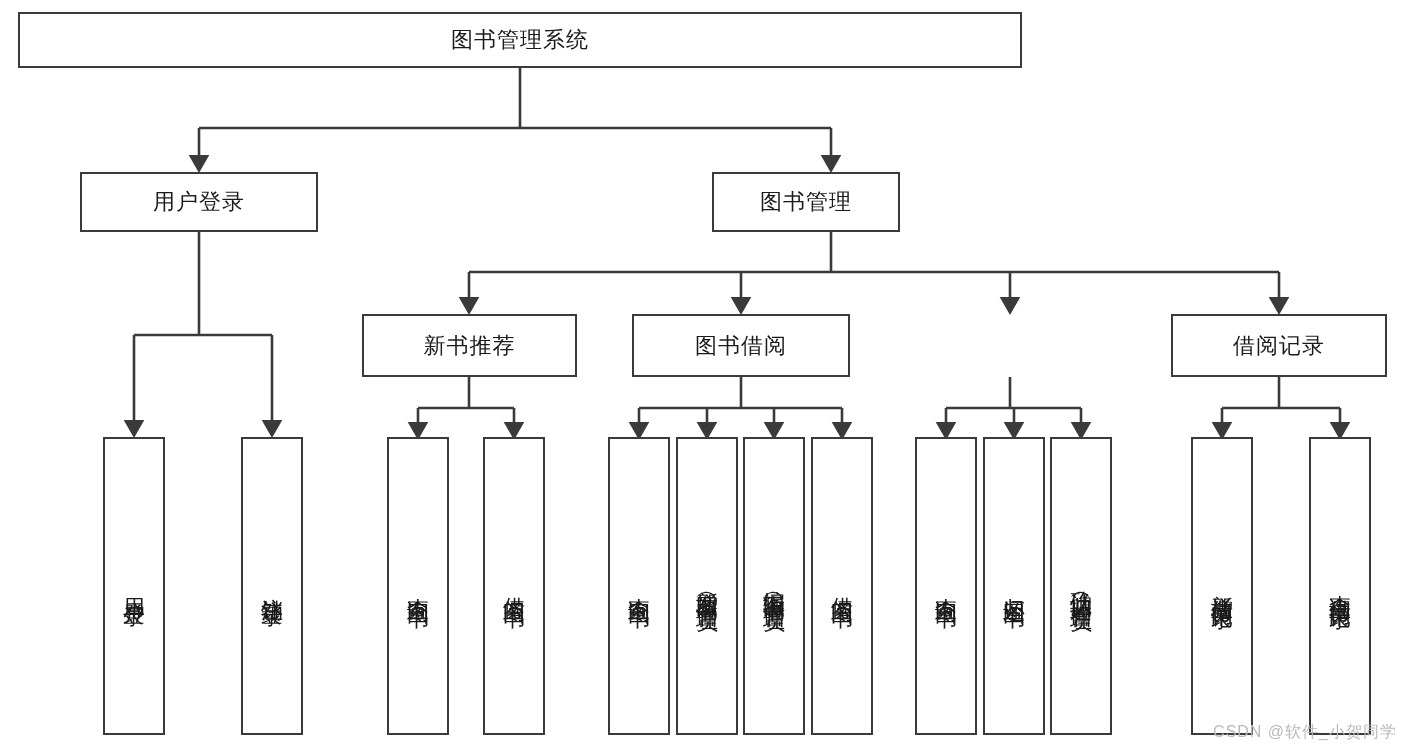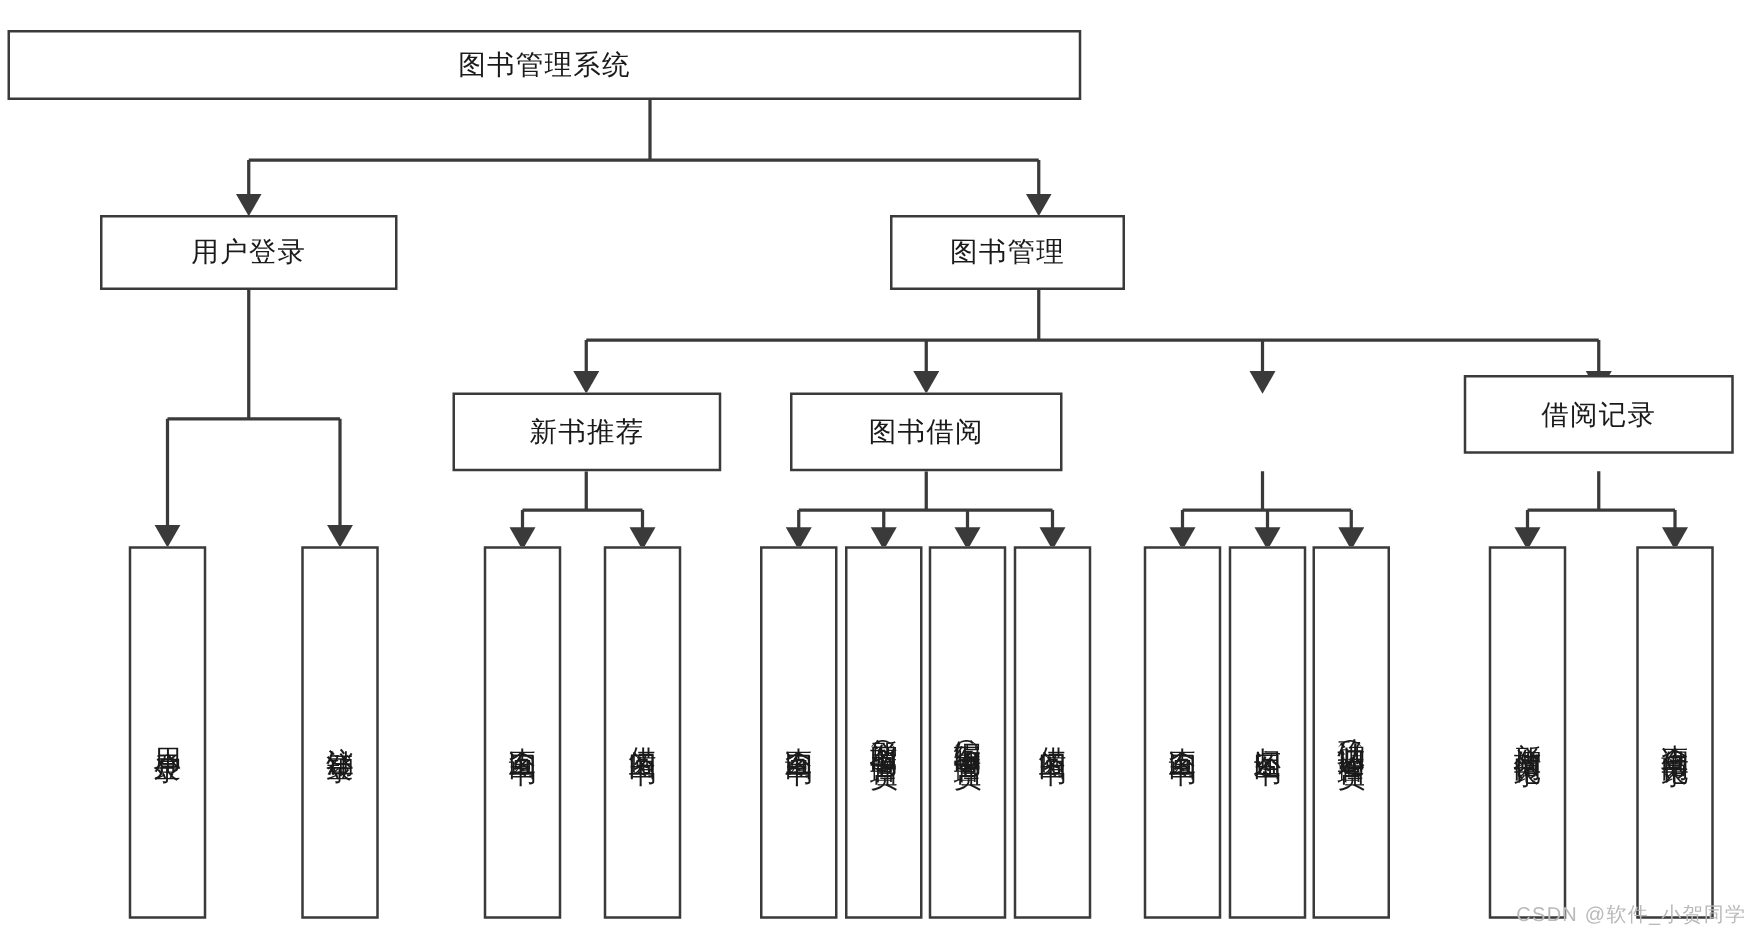--- a/index.html
+++ b/index.html
@@ -99,28 +99,28 @@
       <path d="M1014,408 L1014,425" marker-end="url(#arw)"></path>
       <path d="M1081,408 L1081,425" marker-end="url(#arw)"></path>
 
       <path d="M1279,377 L1279,408"></path>
       <path d="M1222,408 L1340,408"></path>
       <path d="M1222,408 L1222,425" marker-end="url(#arw)"></path>
       <path d="M1340,408 L1340,425" marker-end="url(#arw)"></path>
     </g>
   </svg>
 
-  <div class="node h" style="left:6px;top:12px;width:859px;height:56px;margin-top:12px;">图书管理系统</div>
+  <div class="node h" style="left:18px;top:12px;width:1004px;height:56px;">图书管理系统</div>
 
   <div class="node h" style="left:80px;top:172px;width:238px;height:60px;">用户登录</div>
   <div class="node h" style="left:712px;top:172px;width:188px;height:60px;">图书管理</div>
 
   <div class="node h" style="left:362px;top:314px;width:215px;height:63px;">新书推荐</div>
   <div class="node h" style="left:632px;top:314px;width:218px;height:63px;">图书借阅</div>
-  <div class="node h" style="left:1171px;top:300px;width:216px;height:63px;">借阅记录</div>
+  <div class="node h" style="left:1171px;top:314px;width:216px;height:63px;">借阅记录</div>
 
   <div class="node leaf" style="left:103px;top:437px;width:62px;height:298px;">
     <span class="lbl">用户登录</span>
   </div>
   <div class="node leaf" style="left:241px;top:437px;width:62px;height:298px;">
     <span class="lbl">注销登录</span>
   </div>
 
   <div class="node leaf" style="left:387px;top:437px;width:62px;height:298px;">
     <span class="lbl">查询图书</span>

